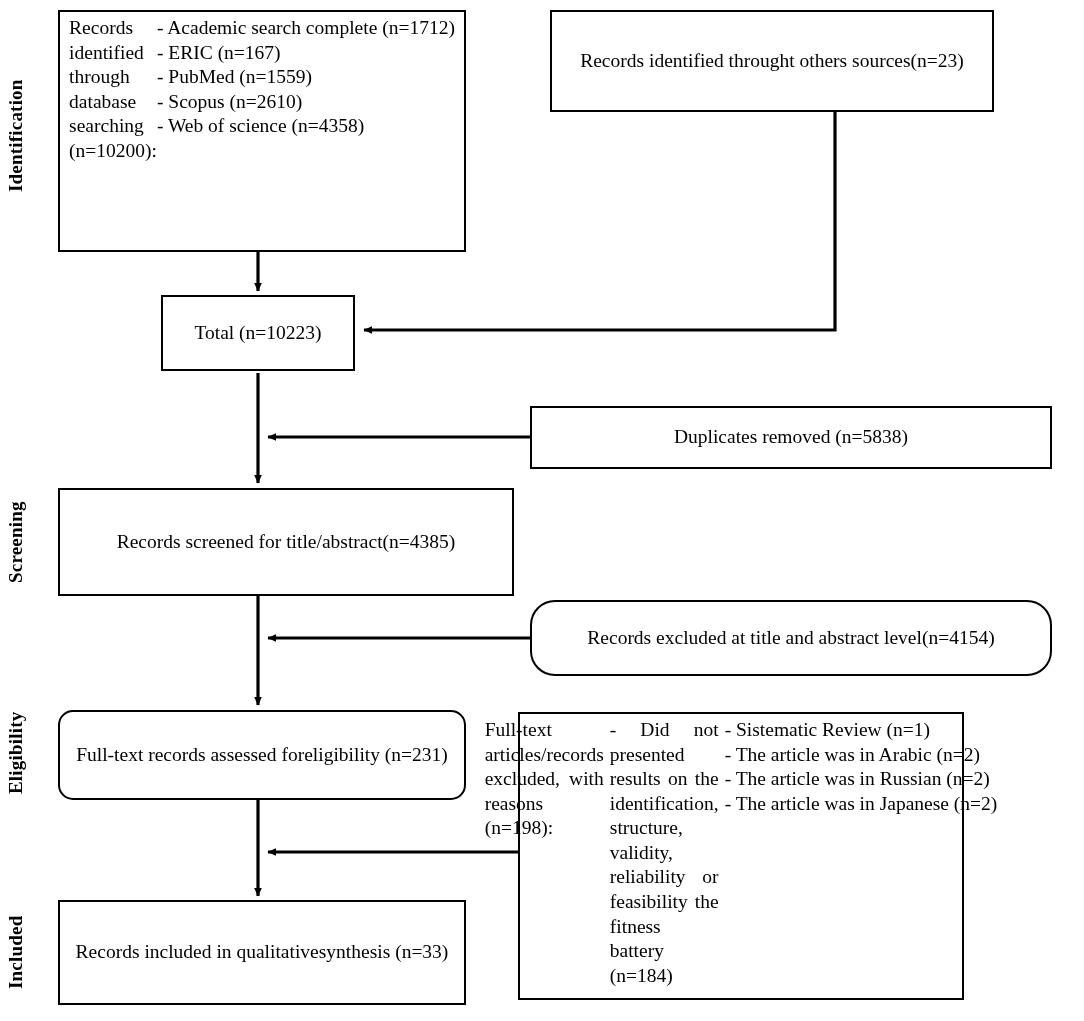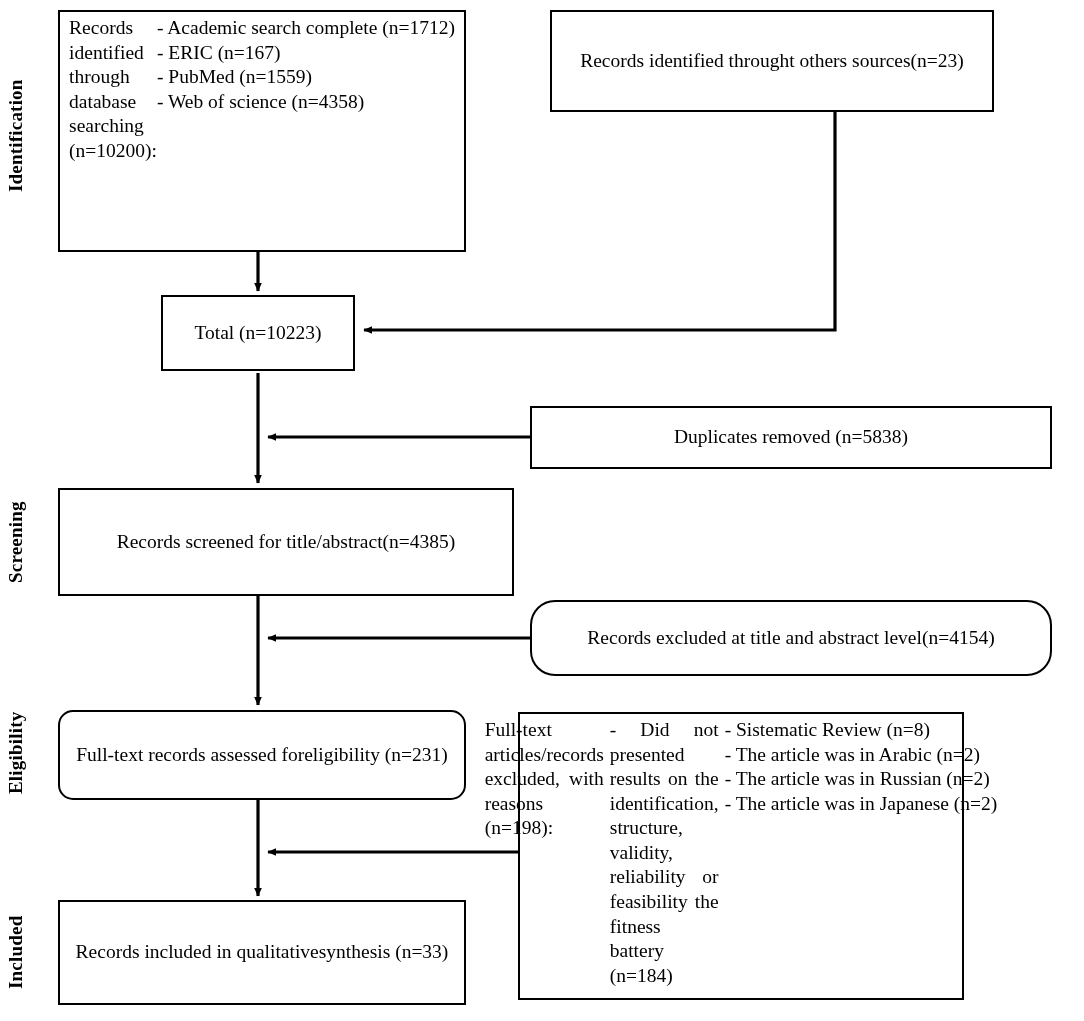--- a/index.html
+++ b/index.html
@@ -118,20 +118,21 @@
   <div class="stage-label" style="left:6px; top:700px; height:105px;">Eligibility</div>
 
   <div class="stage-label" style="left:6px; top:900px; height:105px;">Included</div>
 
   <div class="node-box justified" style="left:58px; top:10px; width:408px; height:242px;">
     <span class="node-text lead">Records identified through database searching (n=10200):</span>
     <span class="node-lines">
       <span class="node-line">- Academic search complete (n=1712)</span>
       <span class="node-line">- ERIC (n=167)</span>
       <span class="node-line">- PubMed (n=1559)</span>
+      <span class="node-line">- Scopus (n=2610)</span>
       <span class="node-line">- Web of science (n=4358)</span>
     </span>
   </div>
 
   <div class="node-box centered" style="left:550px; top:10px; width:444px; height:102px;">
     <span class="node-text">Records identified throught others sources</span>
     <span class="node-text">(n=23)</span>
   </div>
 
   <div class="node-box centered" style="left:161px; top:295px; width:194px; height:76px;">
@@ -154,21 +155,21 @@
 
   <div class="node-box centered" style="left:58px; top:710px; width:408px; height:90px;border-radius:15px;">
     <span class="node-text">Full-text records assessed for</span>
     <span class="node-text">eligibility (n=231)</span>
   </div>
 
   <div class="node-box justified" style="left:518px; top:712px; width:446px; height:288px;gap:6px;">
     <span class="node-text lead">Full-text articles/records excluded, with reasons (n=198):</span>
     <span class="node-text just">- Did not presented results on the identification, structure, validity, reliability or feasibility the fitness battery (n=184)</span>
     <span class="node-lines">
-      <span class="node-line">- Sistematic Review (n=8)</span>
+      <span class="node-line">- Sistematic Review (n=1)</span>
       <span class="node-line">- The article was in Arabic (n=2)</span>
       <span class="node-line">- The article was in Russian (n=2)</span>
       <span class="node-line">- The article was in Japanese (n=2)</span>
     </span>
   </div>
 
   <div class="node-box centered" style="left:58px; top:900px; width:408px; height:105px;">
     <span class="node-text">Records included in qualitative</span>
     <span class="node-text">synthesis (n=33)</span>
   </div>

